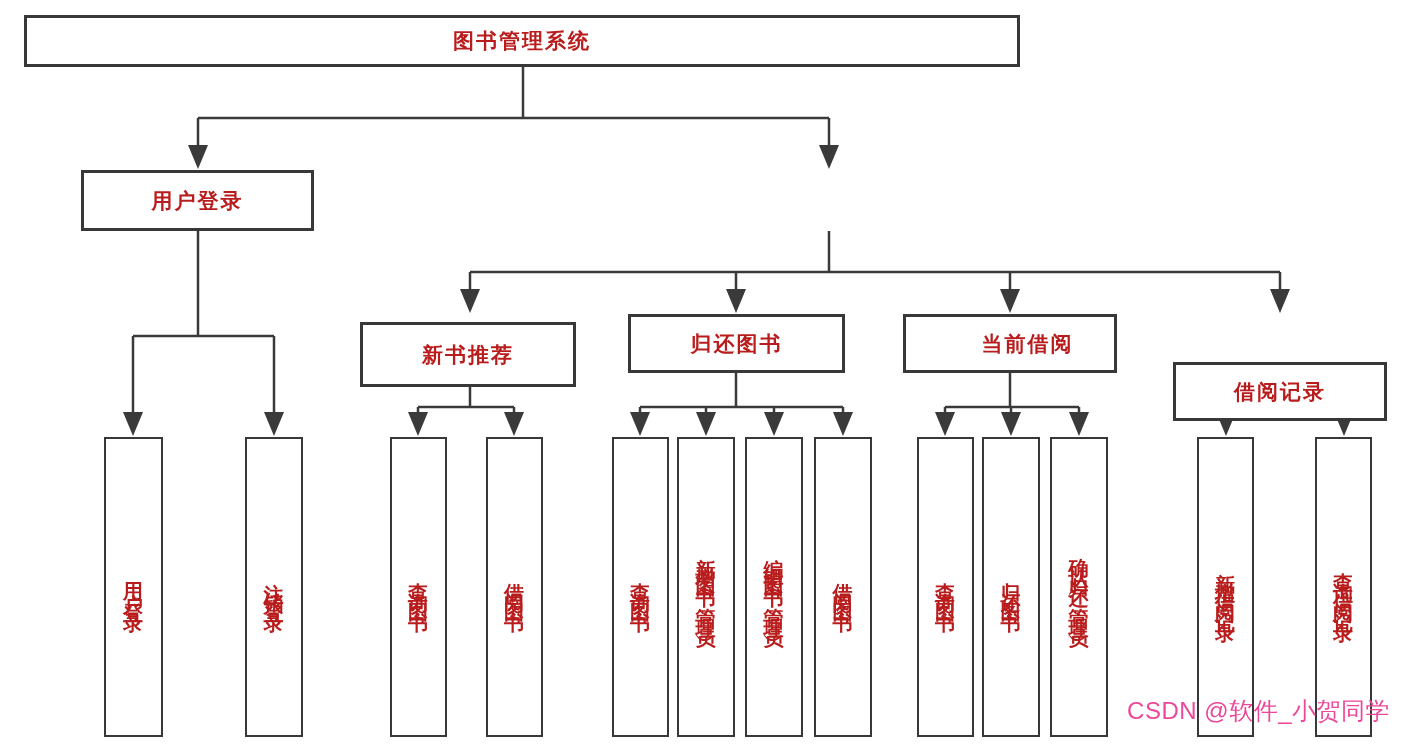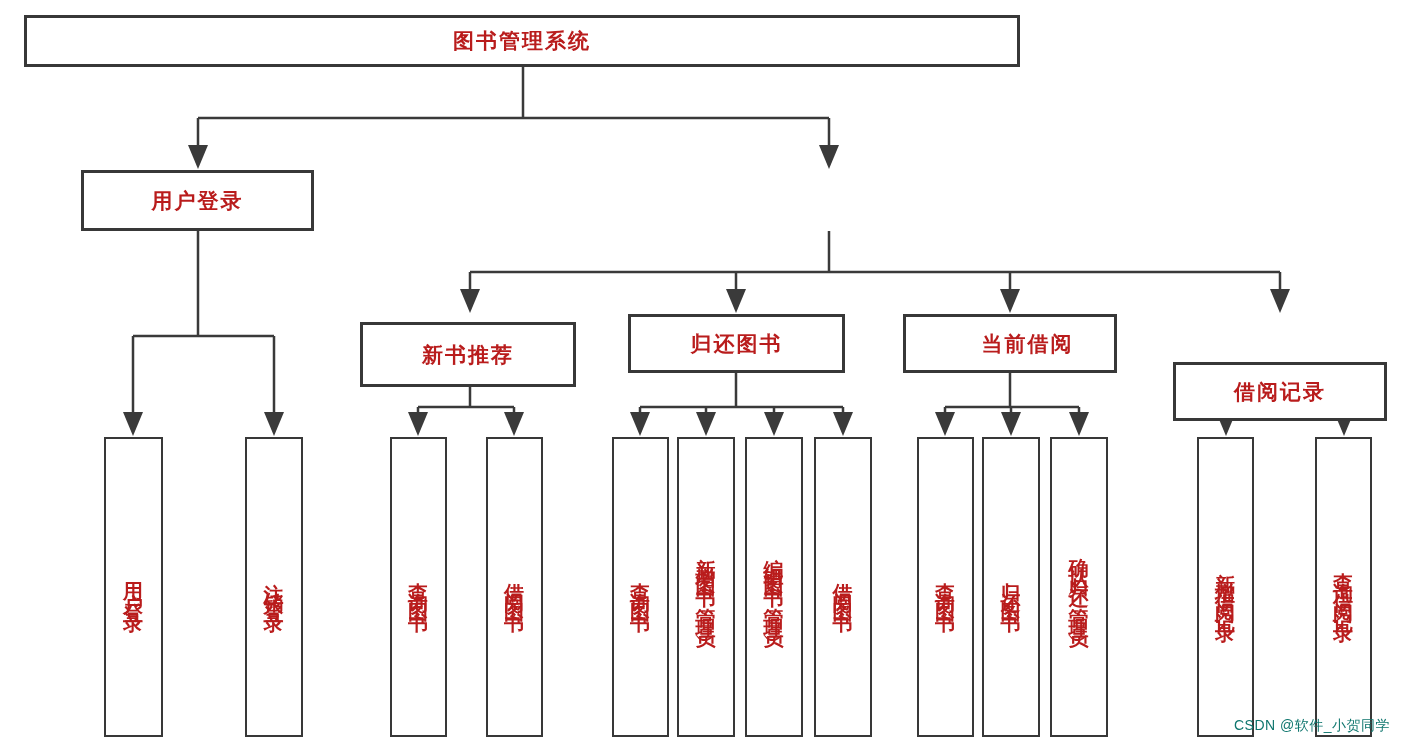--- a/index.html
+++ b/index.html
@@ -30,23 +30,23 @@
   .leaf span {
     writing-mode:vertical-lr;
     text-orientation:upright;
     letter-spacing:10px;
     font-size:20px;
     line-height:1;
     white-space:nowrap;
   }
   .watermark {
     position:absolute;
-    right:15px; bottom:12px;
-    font-size:14px;
-    color:#0f766e;
+    right:15px; bottom:20px;
+    font-size:24px;
+    color:#ec4899;
     letter-spacing:0.5px;
   }
 </style>
 </head>
 <body>
 
 <div class="stage">
 
   <svg class="connectors" viewBox="0 0 1405 747" xmlns="http://www.w3.org/2000/svg">
 

